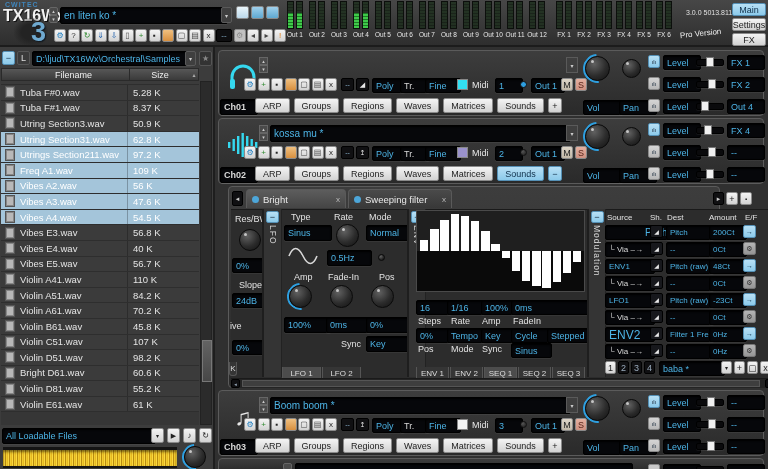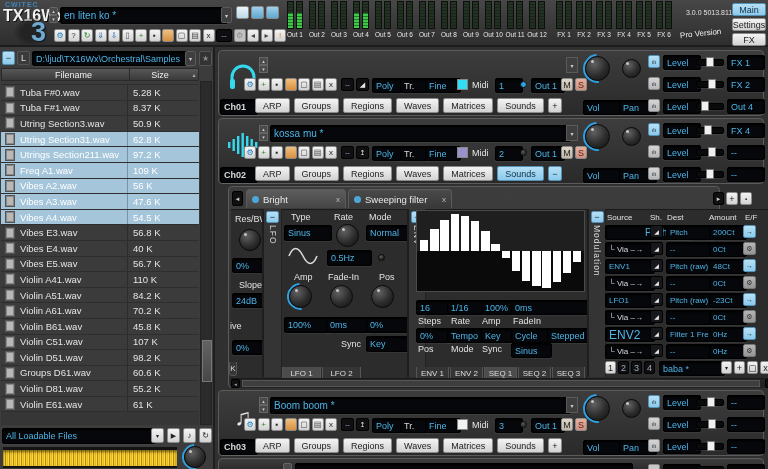--- a/index.html
+++ b/index.html
@@ -418,21 +418,21 @@
           <div class="fname">Violin C51.wav</div>
           <div class="fsize">107 K</div>
         </div>
         <div class="frow">
           <div class="ficon"></div>
           <div class="fname">Violin D51.wav</div>
           <div class="fsize">98.2 K</div>
         </div>
         <div class="frow">
           <div class="ficon"></div>
-          <div class="fname">Groups D61.wav</div>
+          <div class="fname">Bright D61.wav</div>
           <div class="fsize">60.6 K</div>
         </div>
         <div class="frow">
           <div class="ficon"></div>
           <div class="fname">Violin D81.wav</div>
           <div class="fsize">55.2 K</div>
         </div>
         <div class="frow">
           <div class="ficon"></div>
           <div class="fname">Violin E61.wav</div>

